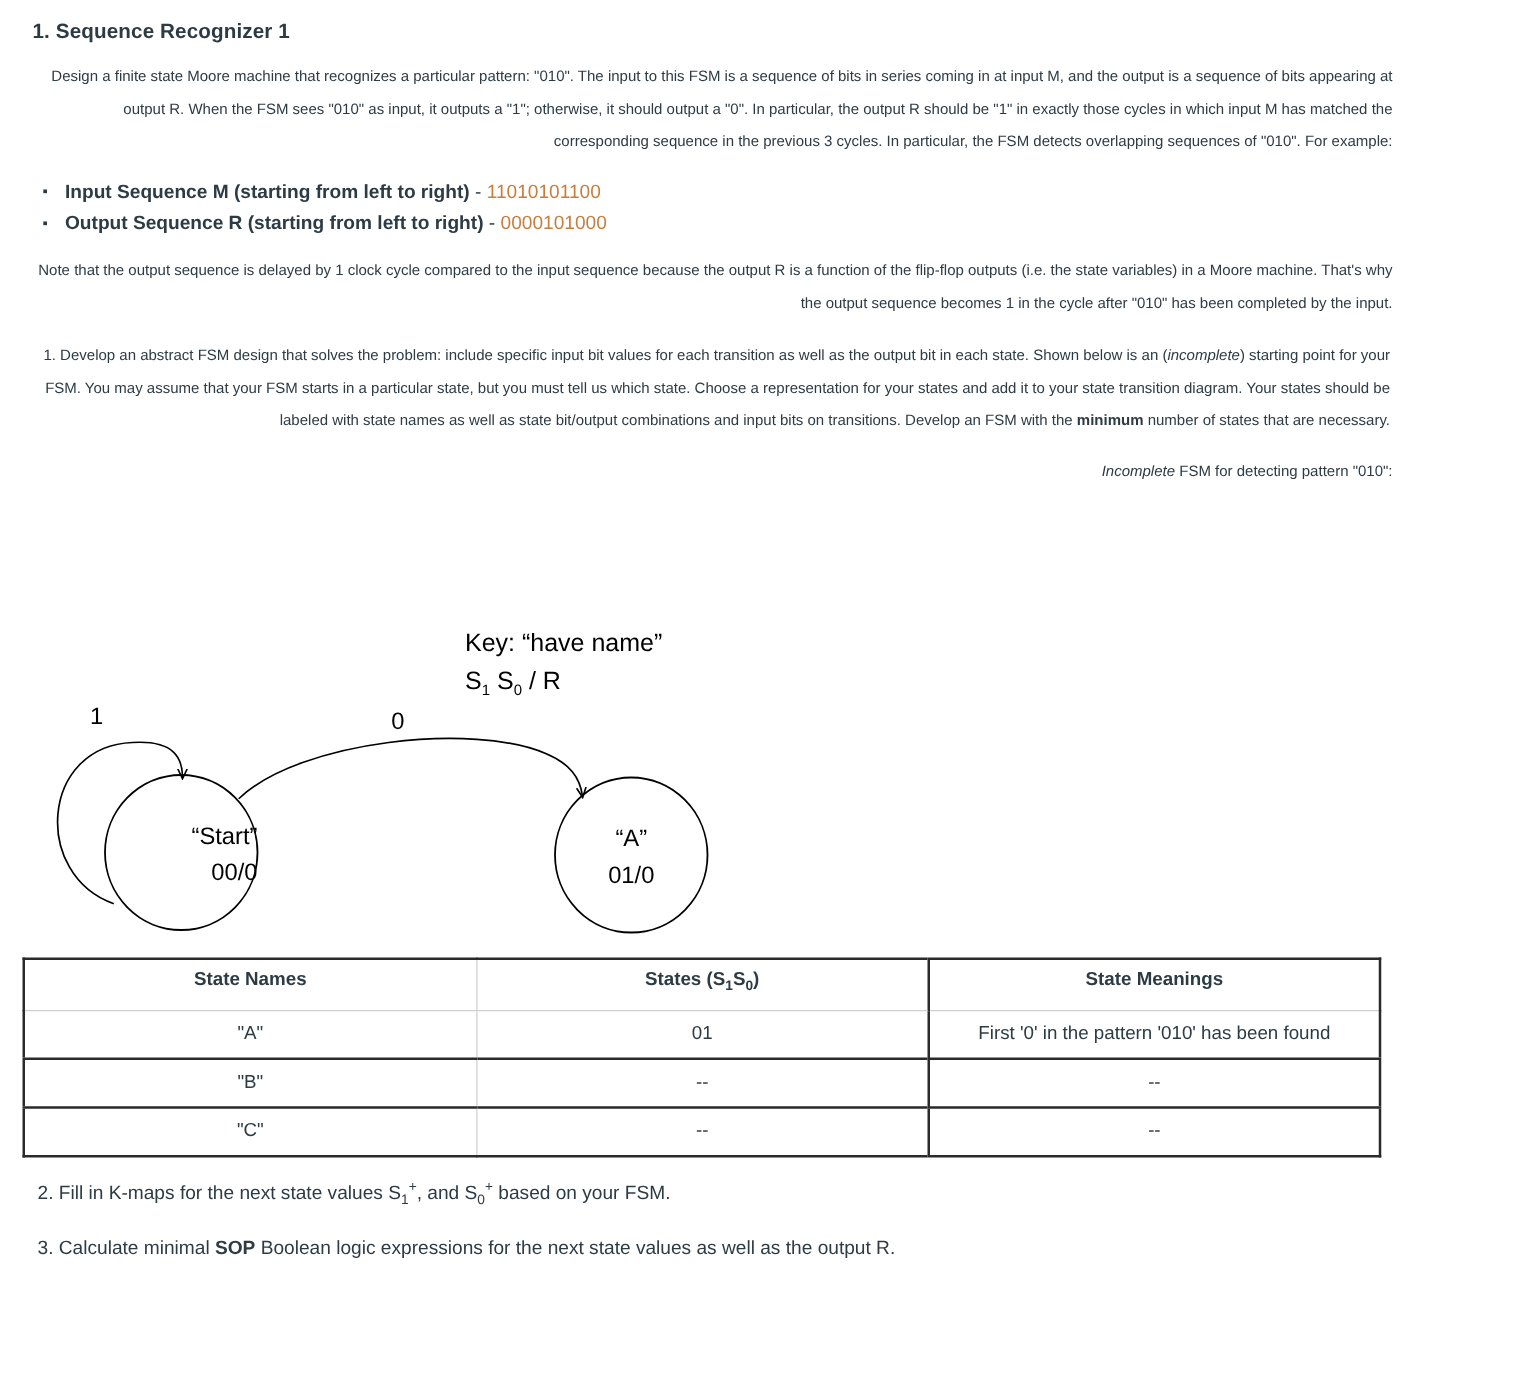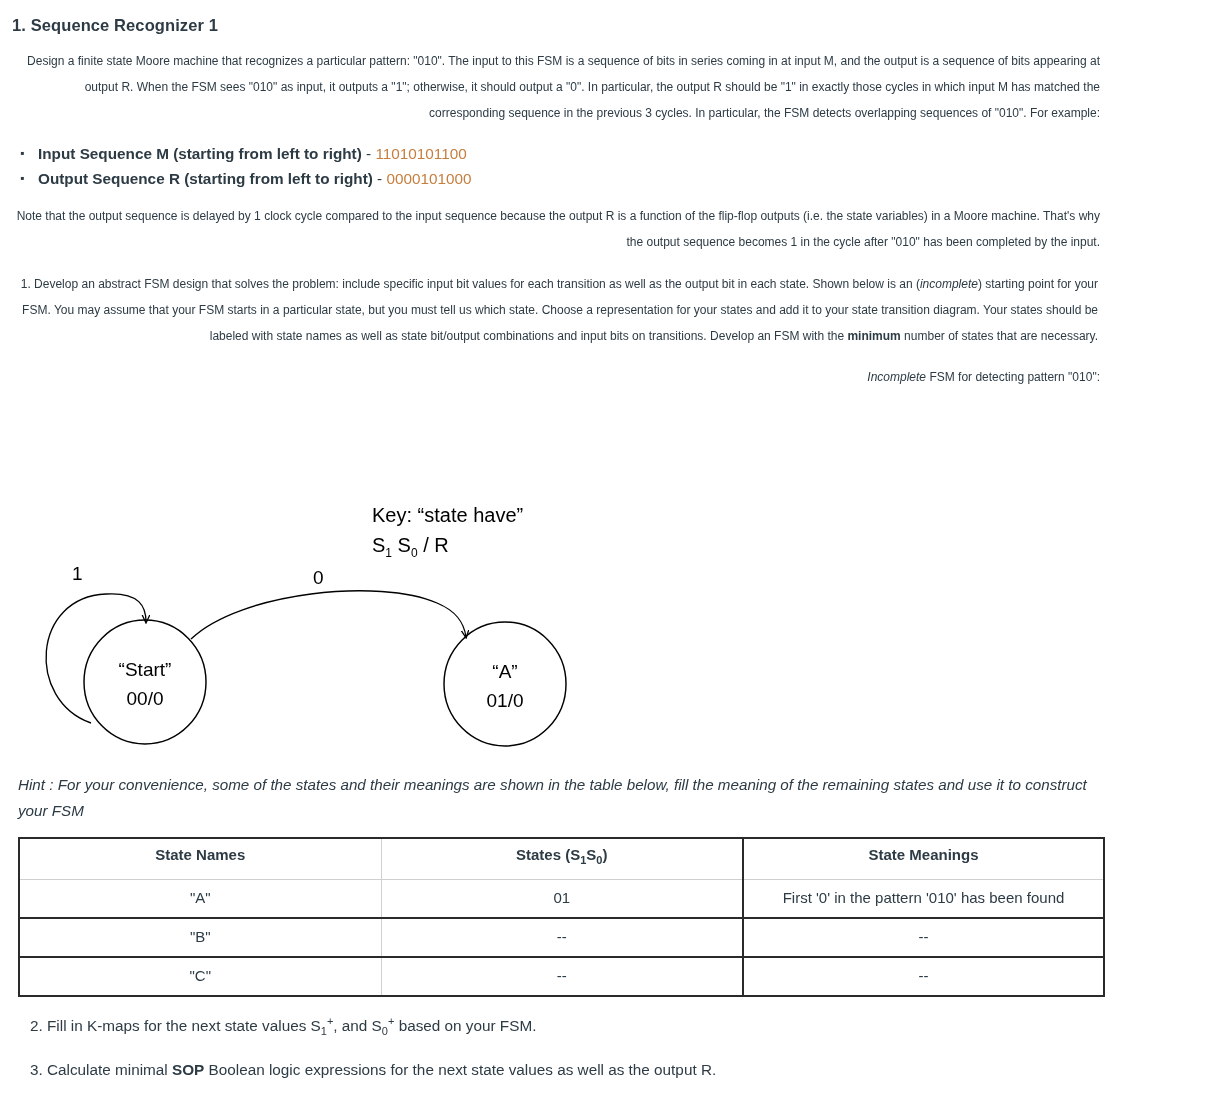--- a/index.html
+++ b/index.html
@@ -8,21 +8,21 @@
     background: #ffffff;
   }
   body {
     width: 1218px;
     height: 1116px;
     font-family: "Liberation Sans", sans-serif;
     color: #2D3B45;
     position: relative;
     overflow: hidden;
   }
-  .page { padding: 10px 18px 0 12px; width: 1218px; }
+  .page { padding: 10px 18px 0 26px; width: 1218px; }
 
   h1.title {
     font-size: 16.5px;
     font-weight: bold;
     color: #2D3B45;
     margin: 6px 0 14px 0;
     letter-spacing: 0.1px;
   }
 
   p.para {
@@ -171,42 +171,41 @@
     <path d="M 91 723 C 26 700, 32 597, 106 594 C 140 592, 146 607, 146 622" fill="none" stroke="#000" stroke-width="1.35" marker-end="url(#arrowhead)"></path>
 
     <path d="M 191 639 C 240 592, 380 578, 437 603 C 456 611, 464 622, 466 637" fill="none" stroke="#000" stroke-width="1.35" marker-end="url(#arrowhead)"></path>
 
     <ellipse cx="145" cy="682" rx="61" ry="62" fill="none" stroke="#000" stroke-width="1.45"></ellipse>
 
     <ellipse cx="505" cy="684" rx="61" ry="62" fill="none" stroke="#000" stroke-width="1.45"></ellipse>
   </svg>
 
   <div class="keytext">
-    <div>Key:  “state have”</div>
+    <div>Key:  “have name”</div>
     <div><span>S</span><sub>1</sub> <span>S</span><sub>0</sub><span> / R</span></div>
   </div>
 
   <div style="position:absolute;left:72px;top:563px;font-size:19px;color:#000;">1</div>
 
   <div style="position:absolute;left:313px;top:567px;font-size:19px;color:#000;">0</div>
 
-  <div style="position:absolute;left:84px;top:655px;width:122px;text-align:center;font-size:19px;line-height:29px;color:#000;">
+  <div style="position:absolute;left:84px;top:655px;width:122px;text-align:right;font-size:19px;line-height:29px;color:#000;">
     <div>“Start”</div>
     <div>00/0</div>
   </div>
 
   <div style="position:absolute;left:444px;top:657px;width:122px;text-align:center;font-size:19px;line-height:29px;color:#000;">
     <div>“A”</div>
     <div>01/0</div>
   </div>
 </div>
 
 <div style="position:absolute;left:0;top:766px;width:1218px;padding:0 18px;">
 
-  <p class="hint">Hint : For your convenience, some of the states and their meanings are shown in the table below, fill the meaning of the remaining states and use it to construct your FSM</p>
 
   <table class="states">
     <colgroup>
         <col class="c1">
         <col class="c2">
         <col class="c3">
       </colgroup>
     <thead>
       <tr>
         <th>State Names</th>

